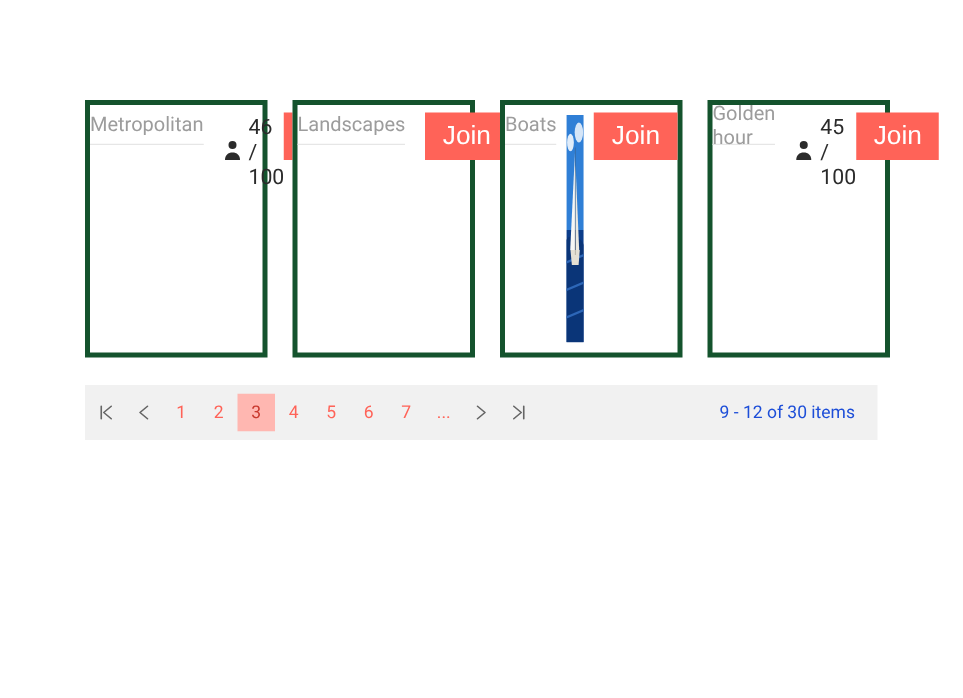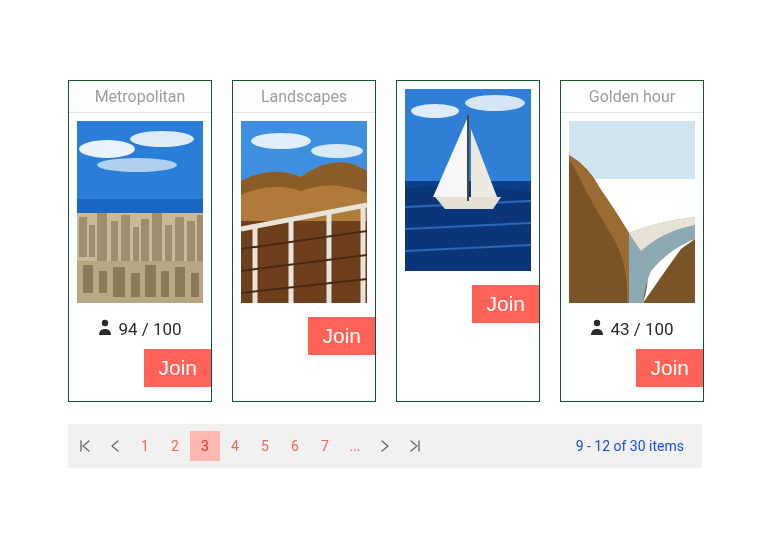--- a/index.html
+++ b/index.html
@@ -10,25 +10,24 @@
     height: 558px;
     padding: 80px 68px 0 68px;
   }
   .grid {
     display: flex;
     gap: 20px;
     margin-bottom: 22px;
   }
   .card {
     width: 146px;
-    border: 1px solid #14532d;
+    border: 4px solid #14532d;
     background: #fff;
     display: flex;
-    flex-direction: column;
-    align-items: flex-end;
+    align-items: flex-start;
   }
   .card-title {
     width: 100%;
     height: 32px;
     border-bottom: 1px solid #e6e6e6;
     display: flex;
     align-items: center;
     justify-content: center;
     color: #9c9c9c;
     font-size: 16px;
@@ -165,21 +164,21 @@
         </g>
       </svg>
     </div>
     <div class="card-meta">
       <span class="person-icon">
         <svg width="14" height="16" viewBox="0 0 14 16">
             <circle cx="7" cy="4" r="3.2" fill="#2b2b2b"></circle>
             <path d="M1 16c0-4 2.5-6 6-6s6 2 6 6z" fill="#2b2b2b"></path>
           </svg>
       </span>
-      <span class="card-count">94 / 100</span>
+      <span class="card-count">46 / 100</span>
     </div>
     <button class="join-btn">Join</button>
   </div>
 
   <div class="card">
     <div class="card-title">Landscapes</div>
     <div class="card-img scene">
       <svg viewBox="0 0 126 182" preserveAspectRatio="none">
         <rect x="0" y="0" width="126" height="60" fill="#3f8fe0"></rect>
         <ellipse cx="40" cy="20" rx="30" ry="8" fill="#fff" opacity="0.85"></ellipse>
@@ -198,20 +197,21 @@
           <line x1="0" y1="128" x2="126" y2="110"></line>
             <line x1="0" y1="150" x2="126" y2="134"></line>
             <line x1="0" y1="172" x2="126" y2="158"></line>
         </g>
       </svg>
     </div>
     <button class="join-btn">Join</button>
   </div>
 
   <div class="card">
+    <div class="card-title">Boats</div>
     <div class="card-img scene">
       <svg viewBox="0 0 126 182" preserveAspectRatio="none">
         <rect x="0" y="0" width="126" height="92" fill="#2f7fd6"></rect>
         <ellipse cx="30" cy="22" rx="24" ry="7" fill="#fff" opacity="0.85"></ellipse>
         <ellipse cx="90" cy="14" rx="30" ry="8" fill="#fff" opacity="0.8"></ellipse>
         <rect x="0" y="92" width="126" height="90" fill="#0b3d8a"></rect>
         <path d="M0 100 Q30 94 60 102 Q95 96 126 104 L126 182 L0 182 Z" fill="#0a3578"></path>
         <g stroke="#2d67b8" stroke-width="2">
             <line x1="0" y1="118" x2="126" y2="112"></line>
             <line x1="0" y1="140" x2="126" y2="134"></line>
@@ -238,21 +238,21 @@
         <path d="M60 112 Q90 100 126 96 L126 104 Q94 110 72 130 Z" fill="#e6e2d5"></path>
       </svg>
     </div>
     <div class="card-meta">
       <span class="person-icon">
         <svg width="14" height="16" viewBox="0 0 14 16">
             <circle cx="7" cy="4" r="3.2" fill="#2b2b2b"></circle>
             <path d="M1 16c0-4 2.5-6 6-6s6 2 6 6z" fill="#2b2b2b"></path>
           </svg>
       </span>
-      <span class="card-count">43 / 100</span>
+      <span class="card-count">45 / 100</span>
     </div>
     <button class="join-btn">Join</button>
   </div>
 
 </div>
 
 <div class="pager">
   <div class="pager-nav">
     <div class="pager-btn">
       <svg width="12" height="12" viewBox="0 0 12 12">

